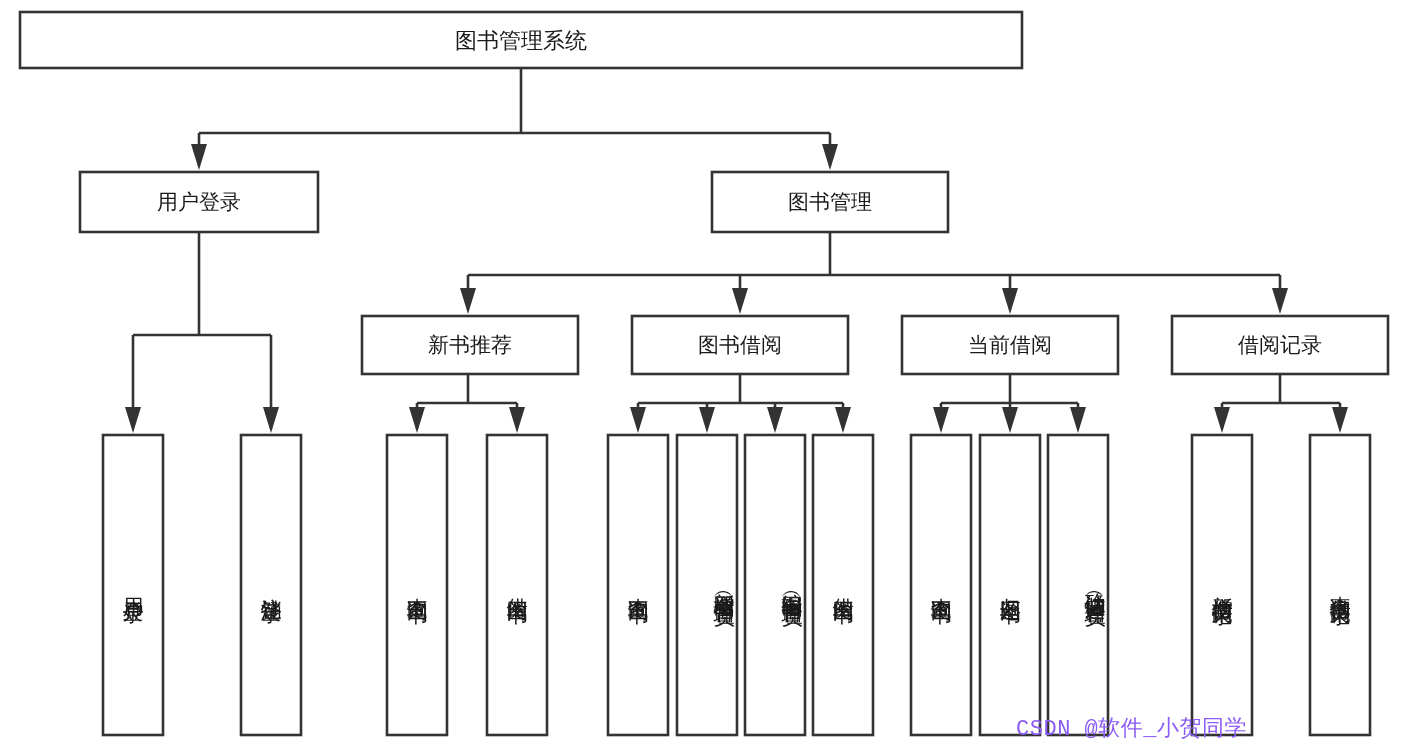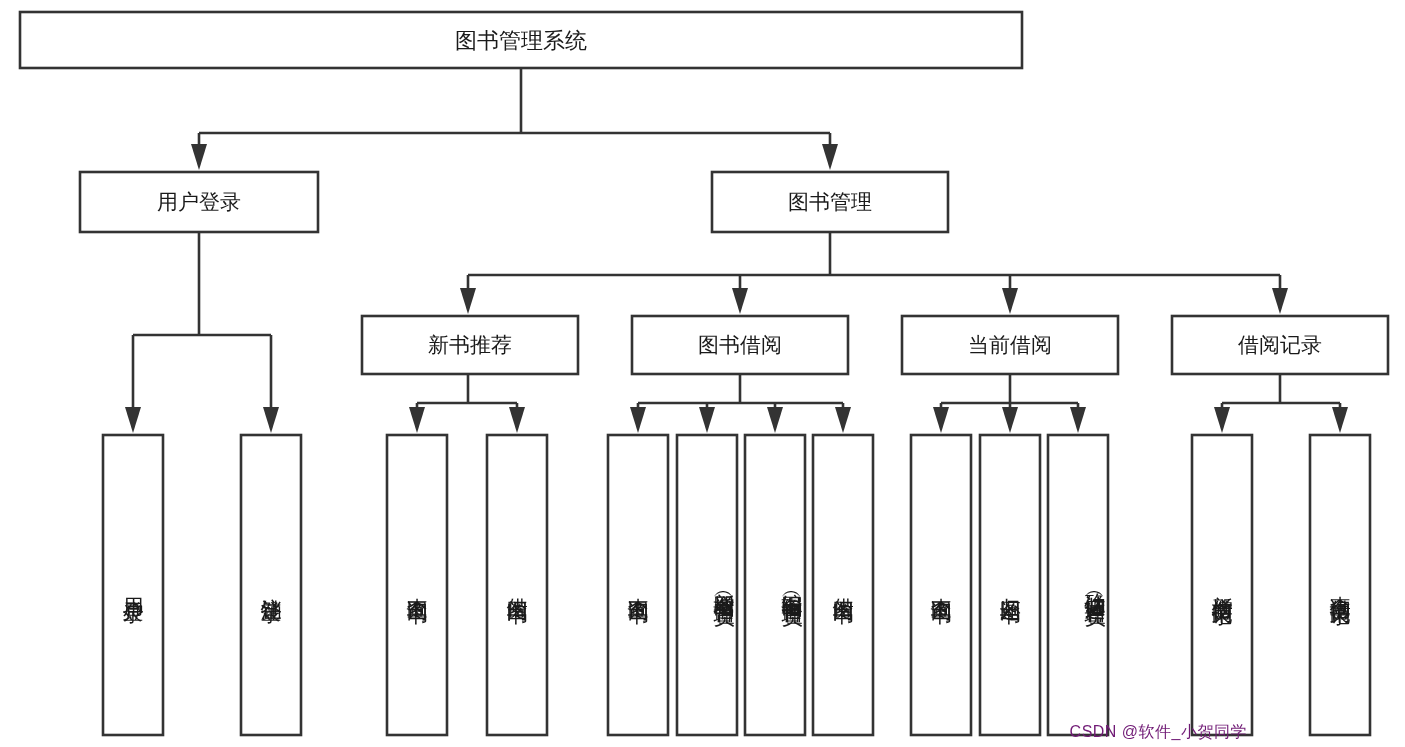--- a/index.html
+++ b/index.html
@@ -62,23 +62,23 @@
     line-height: 1.26;
     color: #1a1a1a;
     letter-spacing: 2px;
     white-space: nowrap;
     pointer-events: none;
   }
   .watermark {
     position: absolute;
     right: 8px;
     bottom: 4px;
-    font-family: Liberation Sans, sans-serif;
-    font-size: 16px;
-    color: #701a75;
+    font-family: Liberation Mono, monospace;
+    font-size: 22px;
+    color: #8b5cf6;
     white-space: nowrap;
     letter-spacing: 0.5px;
   }
 </style>
 </head>
 <body>
 
 <div id="diagram-root">
 
   <svg class="diagram" viewBox="0 0 1405 747" xmlns="http://www.w3.org/2000/svg">

